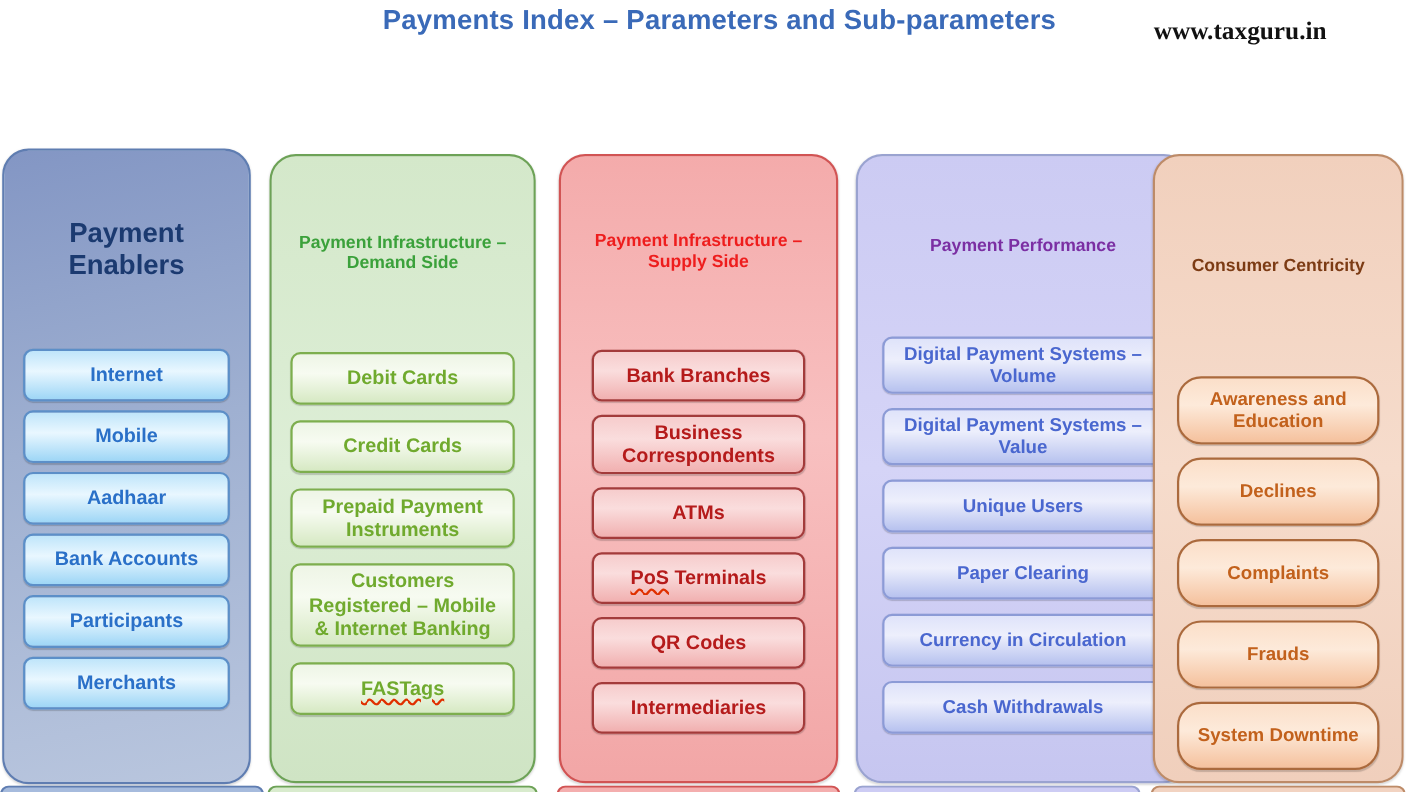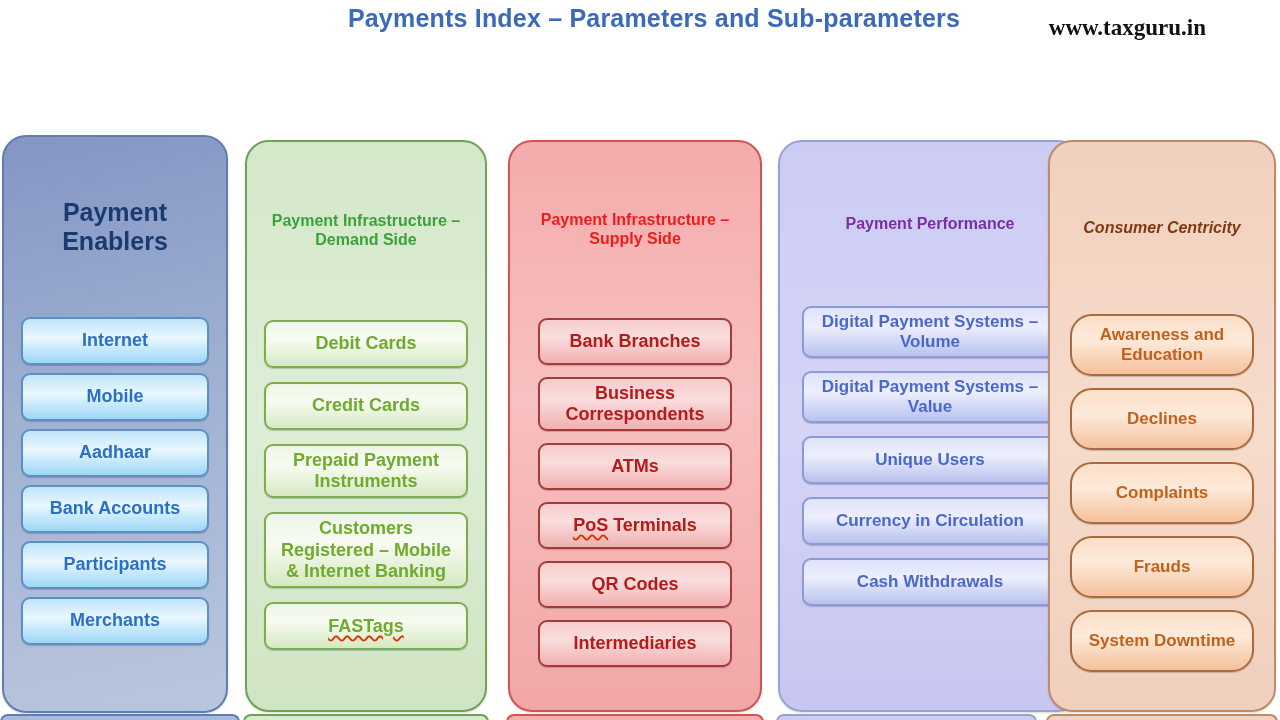--- a/index.html
+++ b/index.html
@@ -49,21 +49,21 @@
   .p3{left:778px;top:140px;width:304px;height:572px;
     background:linear-gradient(180deg,#cccbf3 0%,#d5d4f7 50%,#c6c6f0 100%);border-color:#9aa3d0;}
   .p3 .hdr{height:164px;}
   .p3 .items{gap:13px;padding:0 22px;}
   .p3 .item{min-height:48px;font-size:17px;
     background:linear-gradient(180deg,#dfe3fa 0%,#edeffc 40%,#b7c2ef 100%);border-color:#8c9bd6;}
 
   
   .p4{left:1048px;top:140px;width:228px;height:572px;
     background:linear-gradient(180deg,#f1d0bd 0%,#f6dccc 50%,#f0cfbc 100%);border-color:#bd8b68;}
-  .p4 .hdr{height:172px;font-style:italic;}
+  .p4 .hdr{height:200px;}
   .p4 .items{gap:12px;padding:0 20px;}
   .p4 .item{min-height:62px;font-size:17px;border-radius:22px;
     background:linear-gradient(180deg,#fbdfc9 0%,#fdeada 42%,#f5c19d 100%);border-color:#ab6a3d;}
 
   
   .sliver{position:absolute;top:714px;height:8px;box-sizing:border-box;
     border:2px solid;border-bottom:none;border-radius:9px 9px 0 0;}
   .s0{left:0px;width:240px;background:#a6bbdd;border-color:#5f7db1;}
   .s1{left:243px;width:246px;background:#d8ebcd;border-color:#6da257;}
   .s2{left:506px;width:258px;background:#f4aeae;border-color:#d15454;}
@@ -153,20 +153,23 @@
         <div class="item">
           <span>Digital Payment Systems – Volume</span>
         </div>
         <div class="item">
           <span>Digital Payment Systems – Value</span>
         </div>
         <div class="item">
           <span>Unique Users</span>
         </div>
         <div class="item">
+          <span>Paper Clearing</span>
+        </div>
+        <div class="item">
           <span>Currency in Circulation</span>
         </div>
         <div class="item">
           <span>Cash Withdrawals</span>
         </div>
       </div>
   </section>
 
   <section class="panel p4">
     <div class="hdr" style="color: rgb(124, 59, 20);">Consumer Centricity</div>

